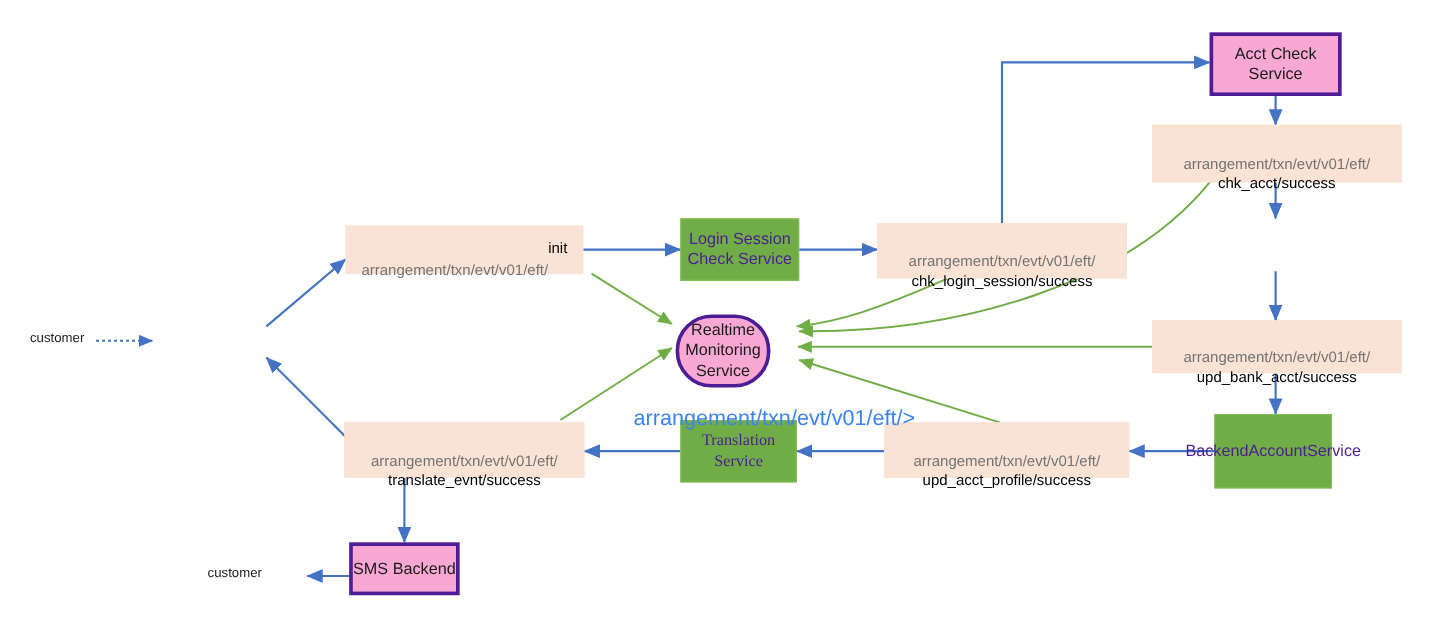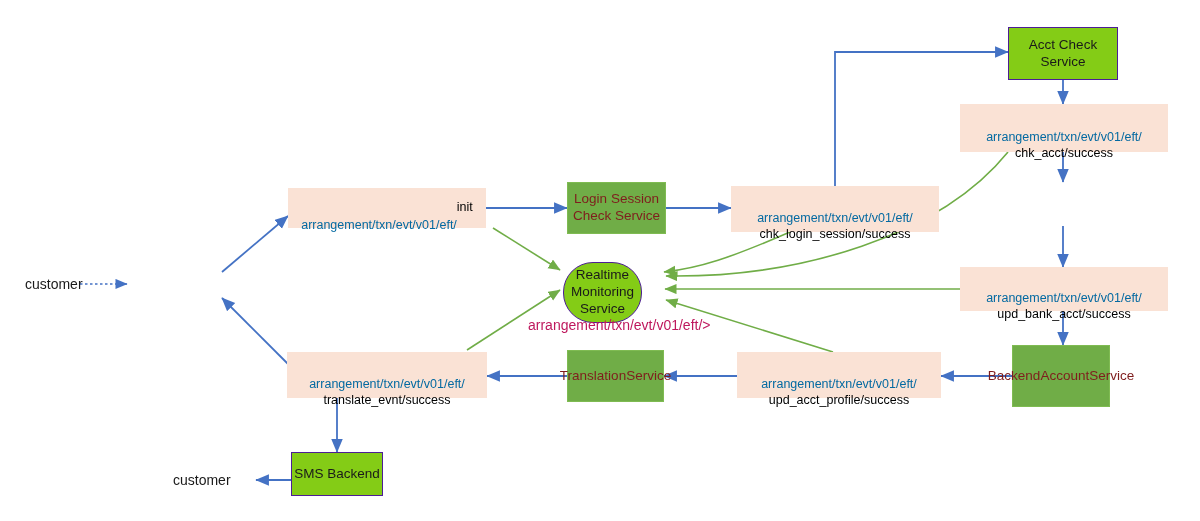--- a/index.html
+++ b/index.html
@@ -30,63 +30,64 @@
     box-sizing: border-box;
     display: flex;
     align-items: center;
     justify-content: center;
     text-align: center;
     line-height: 1.25;
     z-index: 2;
   }
   .node-green {
     background: #70ad47;
-    color: #7f1d1d;
+    color: #4c1d95;
     font-size: 13.5px;
     border: 1px solid #7fbb52;
   }
   .node-cyan {
-    background: #84cc16;
+    background: #f9a8d4;
     color: #1a1a1a;
     font-size: 13.5px;
-    border: 1px solid #4c1d95;
+    border: 3px solid #4c1d95;
   }
   .node-event {
     background: #fae2d5;
     font-size: 12.5px;
     color: #000000;
     border: 1px solid #fae2d5;
     padding: 2px 6px;
     flex-direction: column;
   }
   .node-event .ev-path {
-    color: #0369a1;
+    color: #737373;
     white-space: nowrap;
     margin-top: 35px;
   }
   .node-event .ev-tail {
     color: #000000;
     white-space: nowrap;
   }
   .node-event.one-line {
     flex-direction: row;
   }
   .plain-label {
     position: absolute;
-    font-size: 14px;
+    font-size: 11px;
     color: #1a1a1a;
     z-index: 2;
     white-space: nowrap;
   }
   .red-label {
     position: absolute;
-    font-size: 14px;
-    color: #be185d;
+    font-size: 18px;
+    color: #3b82f6;
     z-index: 3;
     white-space: nowrap;
+    margin-top: 21px;
   }
 </style>
 </head>
 <body>
 
 <div id="canvas">
 
   <svg id="wires" viewBox="0 0 1200 521" xmlns="http://www.w3.org/2000/svg">
     <defs>
       <marker id="ah-blue" markerWidth="9" markerHeight="9" refX="7.2" refY="3.2" orient="auto" markerUnits="strokeWidth">
@@ -151,21 +152,21 @@
     <span>Service</span>
   </div>
 
 
   <div class="node node-green" style="left:1012px; top:345px; width:98px; height:62px; flex-direction:row;">
     <span>Backend</span>
     <span>Account</span>
     <span>Service</span>
   </div>
 
-  <div class="node node-green" style="left:567px; top:350px; width:97px; height:52px; flex-direction:row;">
+  <div class="node node-green" style="left:567px; top:350px; width:97px; height:52px; flex-direction:column;font-family:Liberation Serif, serif;">
     <span>Translation</span>
     <span>Service</span>
   </div>
 
   <div class="node node-cyan" style="left:563px; top:262px; width:79px; height:61px; flex-direction:column;border-radius:30px;">
     <span>Realtime</span>
     <span>Monitoring</span>
     <span>Service</span>
   </div>
 

